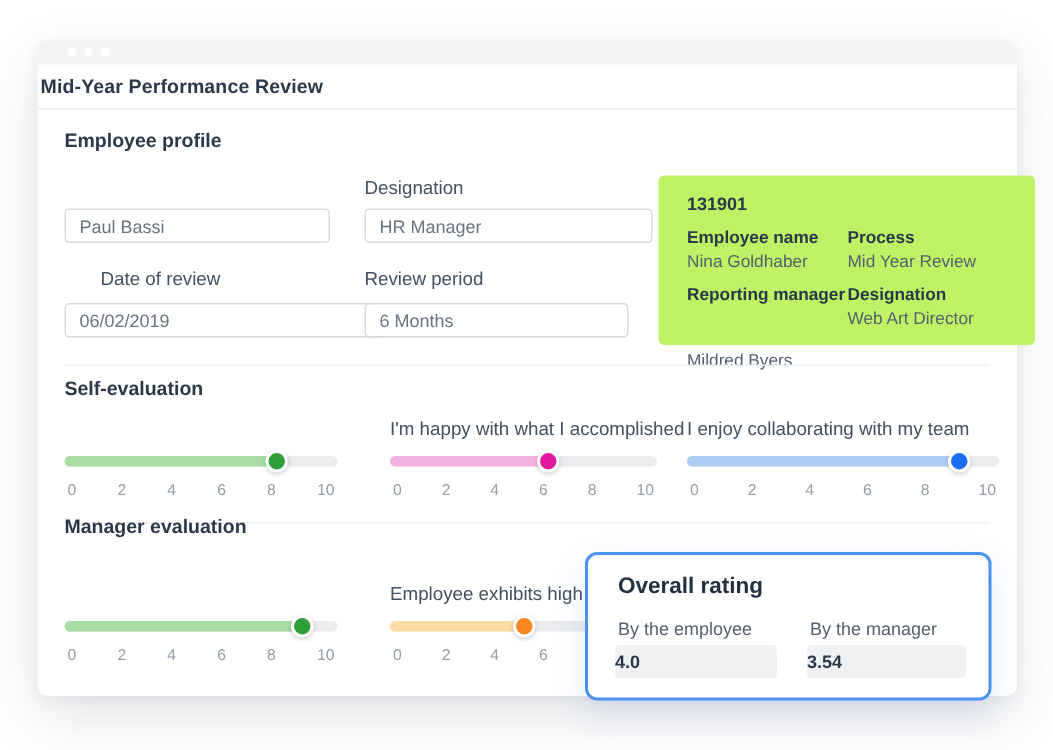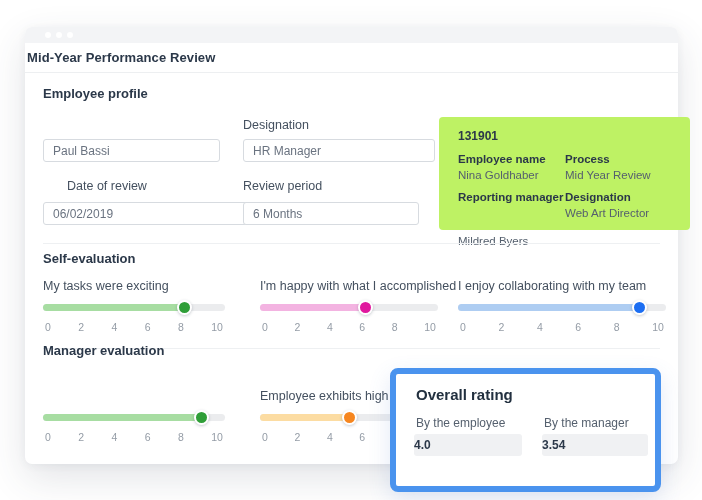--- a/index.html
+++ b/index.html
@@ -58,22 +58,22 @@
     border-radius:50%; border:2px solid #fff; cursor:grab;
     box-shadow:0 1px 3px rgba(40,50,70,.25);
   }
   .ticks {
     display:flex; justify-content:space-between; padding:0 2px; margin-top:10px;
     font-size:10.5px; color:#949ca6;
   }
 
   
   .rating-panel {
-    position:absolute; left:390px; top:368px; width:271px; height:124px;
-    background:#fff; border:6px solid #c4b5fd; border-radius:8px;
+    position:absolute; left:390px; top:368px; width:271px; height:99px;
+    background:#fff; border:2px solid #c4b5fd; border-radius:8px;
     box-shadow:0 8px 22px rgba(74,120,200,.16); z-index:10;
   }
   .rating-title { position:absolute; left:20px; top:12px; font-size:15px; font-weight:bold; color:#22303f; }
   .rating-label { position:absolute; top:42px; font-size:12px; color:#55606e; }
   .rating-box {
     position:absolute; top:60px; height:22px; background:#f0f1f3; border-radius:3px;
     font-size:12px; font-weight:bold; color:#2b3849; line-height:22px; 
   }
 </style>
 </head>
@@ -120,21 +120,20 @@
 
       <div class="sum-label" style="left:126px; top:74px;">Designation</div>
       <div class="sum-value" style="left:126px; top:90px;">Web Art Director</div>
     </div>
 
     <div class="hr" style="top:216px;"></div>
 
     <div class="section-heading" style="left:18px; top:224px;">Self-evaluation</div>
 
     <div class="slider-group" style="left:18px; top:246px; width:182px;">
-      <div class="slider-label">My tasks were exciting</div>
       <div class="slider">
           <div class="track">
        <div class="fill" style="width:calc(0.8 * (100% - 14px) + 7px); background:#a7dda2;"></div>
        <div class="thumb" style="left:calc(calc(0.8 * (100% - 14px) + 7px) - 7.5px); background:#2f9e38;"></div>
      </div>
      <div class="ticks">
             <span>0</span>
             <span>2</span>
             <span>4</span>
             <span>6</span>

